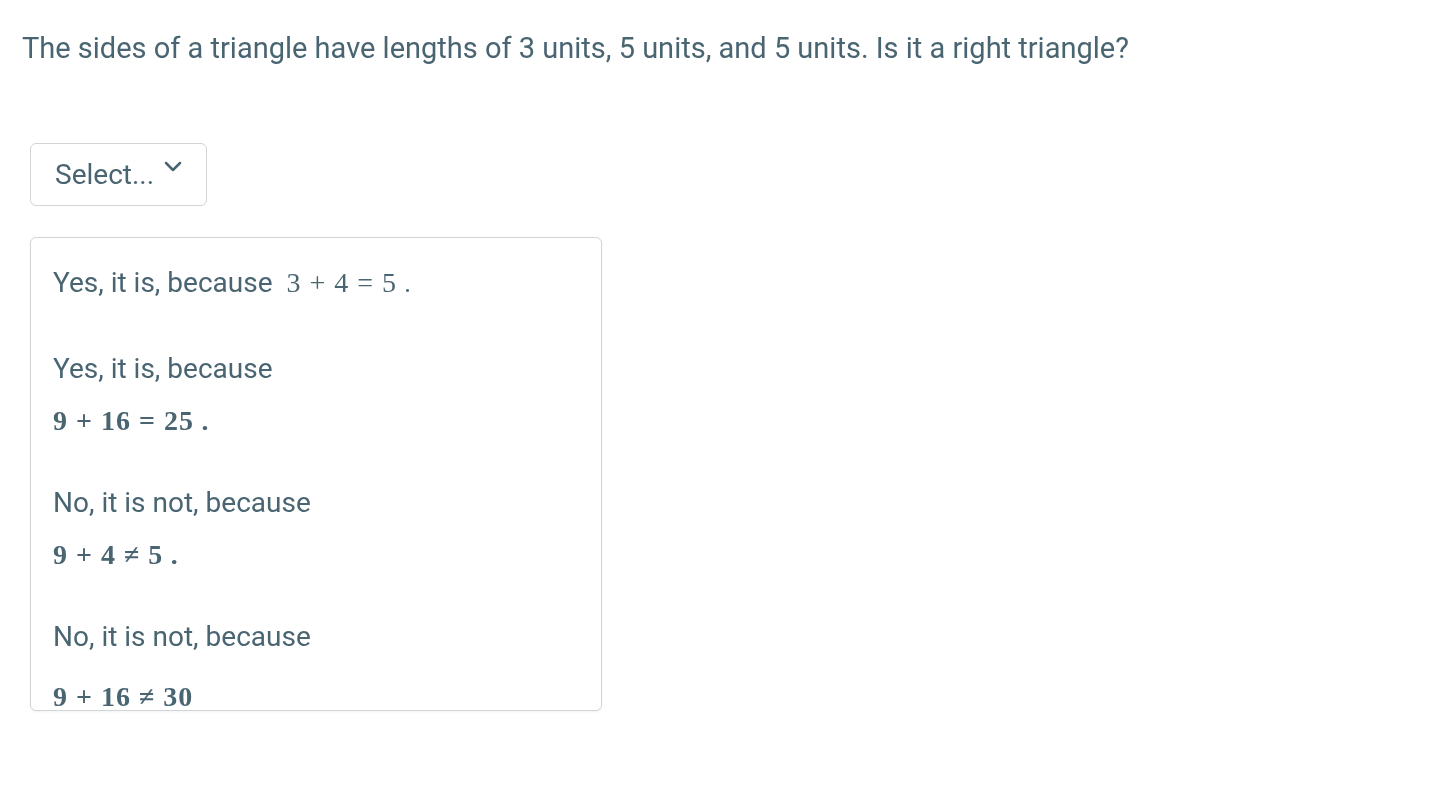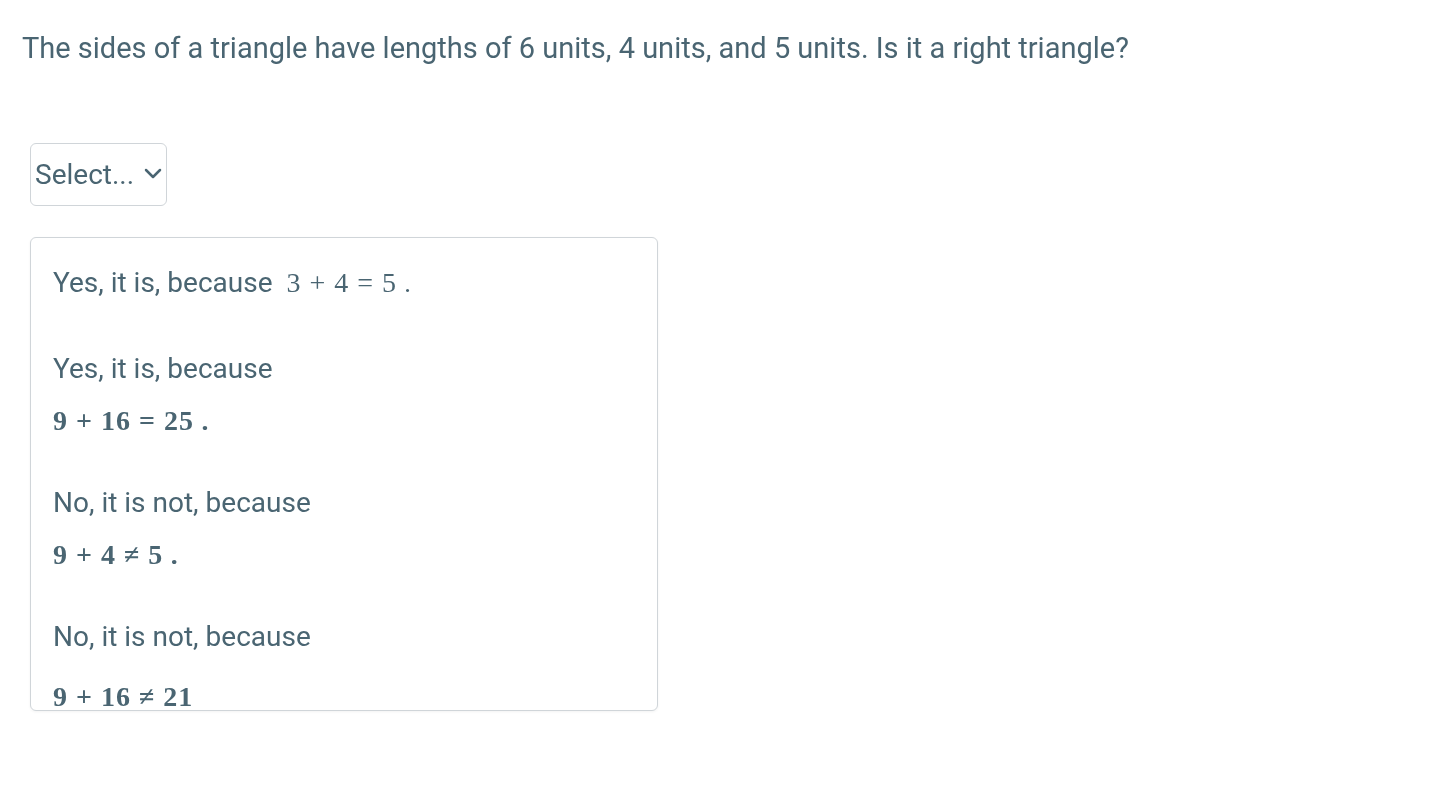--- a/index.html
+++ b/index.html
@@ -17,24 +17,24 @@
     }
     .question {
       font-size: 29px;
       color: #4a6572;
       line-height: 1.4;
       margin-bottom: 74px;
       font-weight: 400;
     }
     .select-box {
       display: inline-flex;
-      align-items: center;
+      align-items: flex-start;
       border: 1px solid #d0d5d9;
       border-radius: 6px;
-      padding: 14px 4px;
+      padding: 14px 24px;
       background: #ffffff;
       cursor: pointer;
       position: relative;
       margin-left: 8px;
     }
     .select-text {
       font-size: 28px;
       color: #4a6572;
       margin-right: 10px;
     }
@@ -46,21 +46,21 @@
       justify-content: center;
     }
     .chevron svg {
       width: 18px;
       height: 12px;
     }
     .dropdown {
       position: absolute;
       top: 237px;
       left: 30px;
-      width: 628px;
+      width: 572px;
       border: 1px solid #d0d5d9;
       border-radius: 6px;
       background: #ffffff;
       overflow: hidden;
       box-shadow: 0 1px 3px rgba(0,0,0,0.05);
     }
     .dropdown-item {
       padding: 20px 22px;
       font-size: 28px;
       color: #4a6572;
@@ -88,21 +88,21 @@
     .dropdown-item.last .math-cut {
       position: relative;
       top: 8px;
     }
   </style>
 </head>
 <body>
 
 
 
-<div class="question">The sides of a triangle have lengths of 6 units, 4 units, and 5 units. Is it a right triangle?</div>
+<div class="question">The sides of a triangle have lengths of 3 units, 5 units, and 5 units. Is it a right triangle?</div>
 
 <div class="select-box">
   <span class="select-text">Select...</span>
   <span class="chevron">
     <svg viewBox="0 0 18 12" fill="none">
       <path d="M2 2 L9 9 L16 2" stroke="#4a6572" stroke-width="2.5" stroke-linecap="round" stroke-linejoin="round"></path>
     </svg>
   </span>
 </div>
 
@@ -113,18 +113,18 @@
   <div class="dropdown-item">
     <span class="dropdown-item-part1">Yes, it is, because</span>
     <span class="dropdown-item-part2"><span class="math">9 + 16 = 25</span><span> .</span></span>
   </div>
   <div class="dropdown-item">
     <span class="dropdown-item-part1">No, it is not, because</span>
     <span class="dropdown-item-part2"><span class="math">9 + 4 ≠ 5</span><span> .</span></span>
   </div>
   <div class="dropdown-item last">
     <span class="dropdown-item-part1">No, it is not, because</span>
-    <span class="dropdown-item-part2 math-cut"><span class="math">9 + 16 ≠ 21</span><span></span></span>
+    <span class="dropdown-item-part2 math-cut"><span class="math">9 + 16 ≠ 30</span><span></span></span>
   </div>
 </div>
 
 
 
 
 </body></html>

